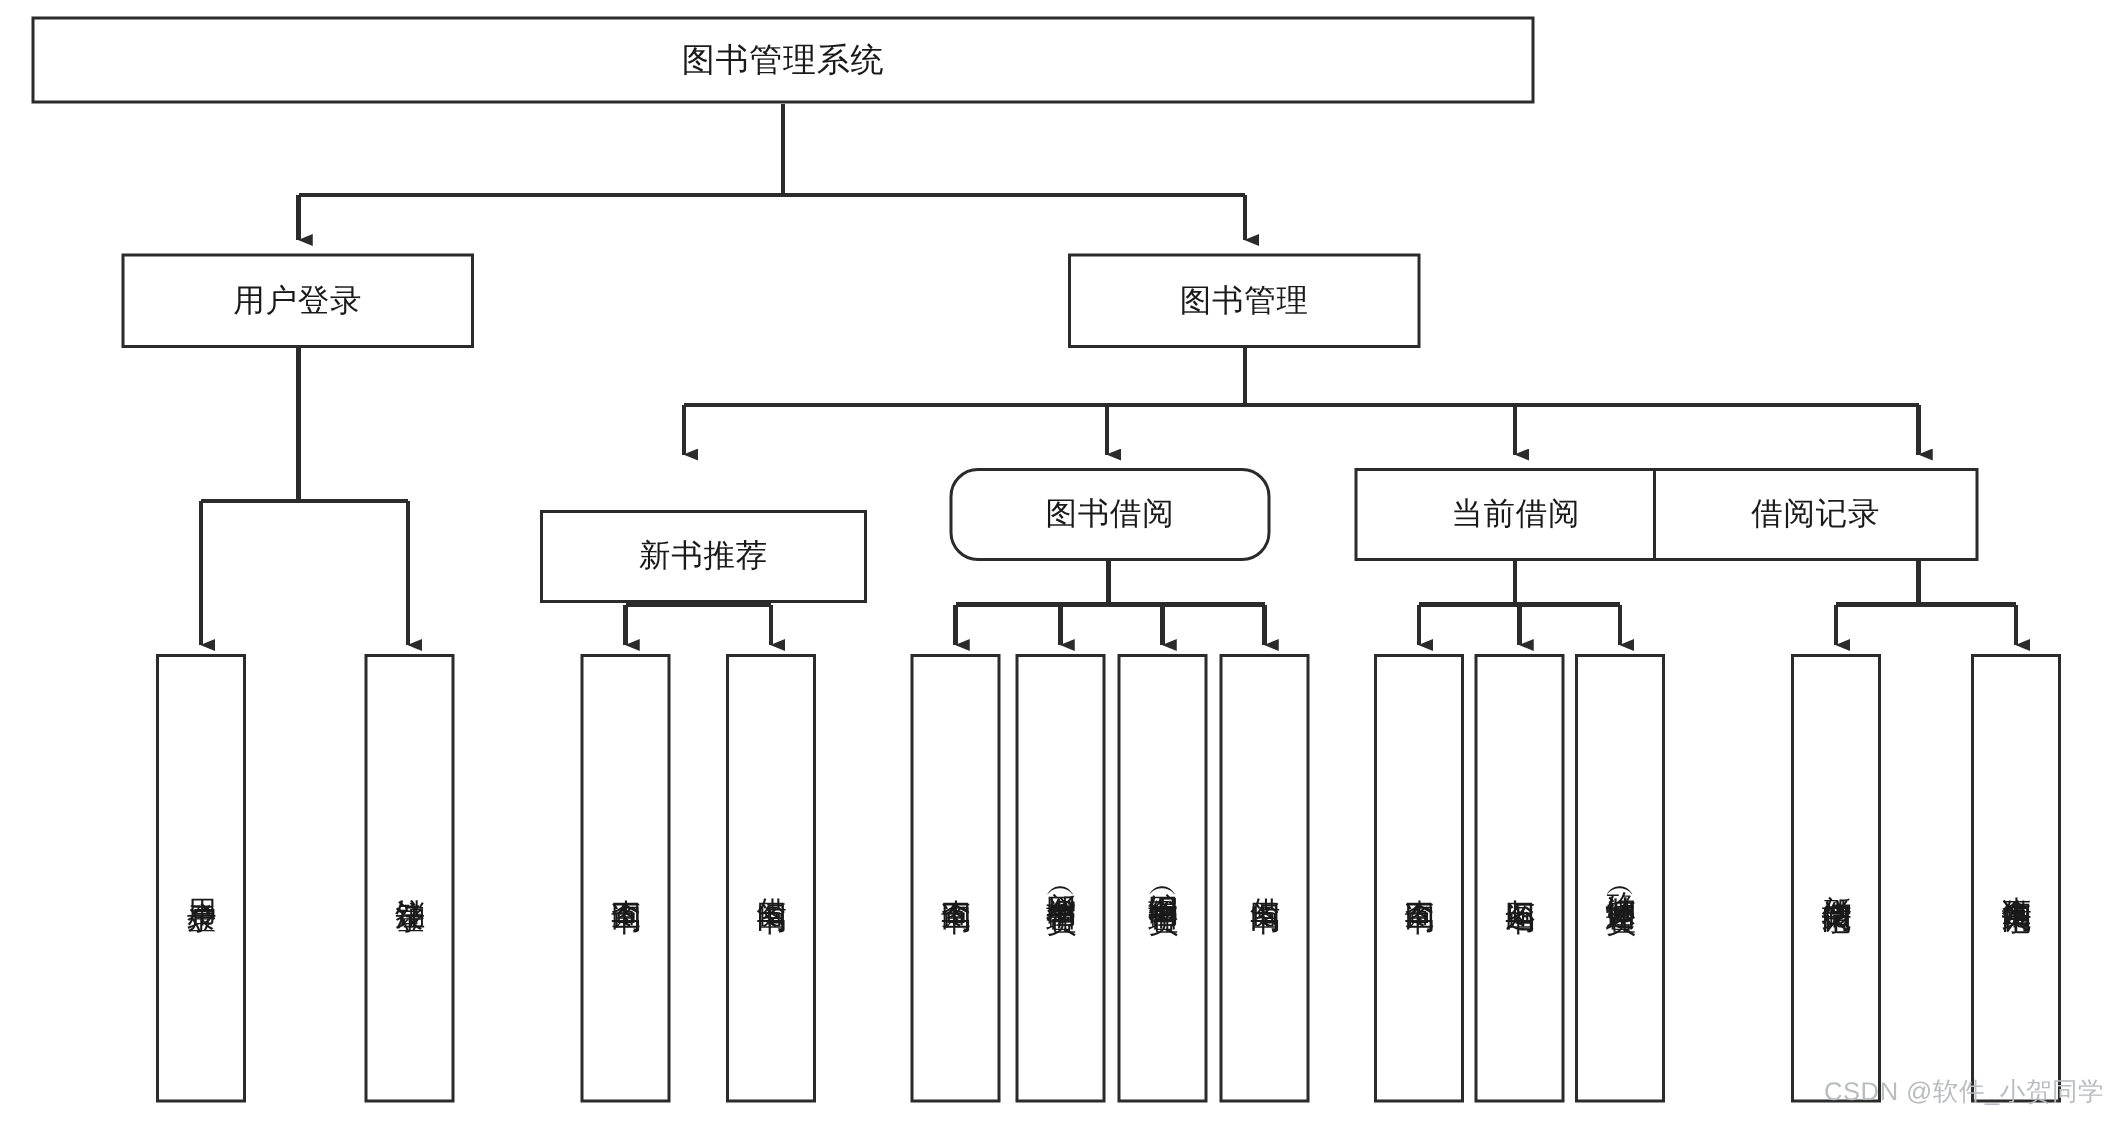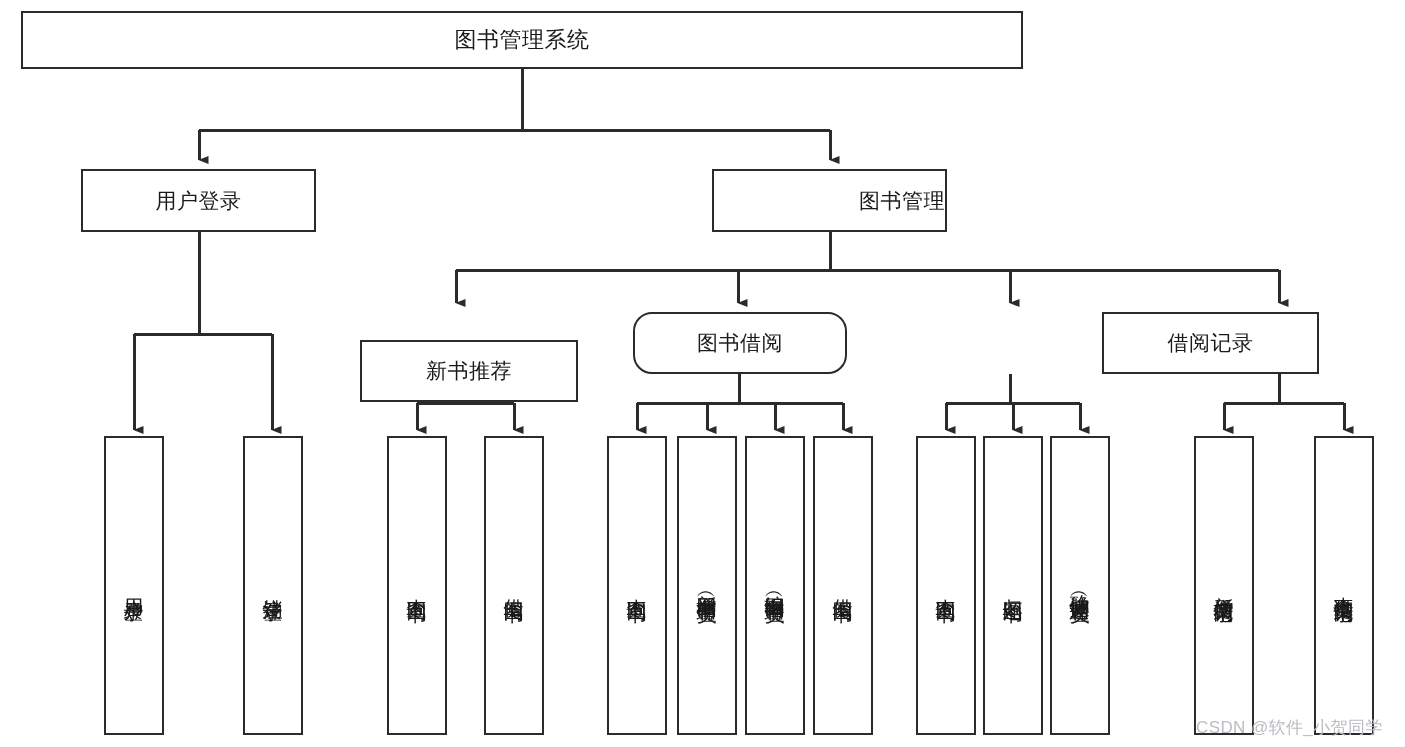--- a/index.html
+++ b/index.html
@@ -117,29 +117,32 @@
     </g>
   </svg>
 
   <div class="node-box root" style="left:21px; top:11px; width:1002px; height:58px;">
     <span class="node-label">图书管理系统</span>
   </div>
 
   <div class="node-box" style="left:81px; top:169px; width:235px; height:63px;">
     <span class="node-label">用户登录</span>
   </div>
-  <div class="node-box" style="left:712px; top:169px; width:235px; height:63px;justify-content:flex-end;">
+  <div class="node-box" style="left:712px; top:169px; width:235px; height:63px;">
     <span class="node-label">图书管理</span>
   </div>
 
   <div class="node-box" style="left:360px; top:312px; width:218px; height:62px;margin-top:28px;">
     <span class="node-label">新书推荐</span>
   </div>
   <div class="node-box" style="left:633px; top:312px; width:214px; height:62px;border-radius:19px;">
     <span class="node-label">图书借阅</span>
+  </div>
+  <div class="node-box" style="left:903px; top:312px; width:215px; height:62px;">
+    <span class="node-label">当前借阅</span>
   </div>
   <div class="node-box" style="left:1102px; top:312px; width:217px; height:62px;">
     <span class="node-label">借阅记录</span>
   </div>
 
   <div class="node-box vertical" style="left:104px; top:436px; width:60px; height:299px;">
     <span class="node-label">用户登录</span>
   </div>
   <div class="node-box vertical" style="left:243px; top:436px; width:60px; height:299px;">
     <span class="node-label">注销登录</span>
@@ -175,15 +178,15 @@
     <span class="node-label">确认归还（管理员）</span>
   </div>
 
   <div class="node-box vertical" style="left:1194px; top:436px; width:60px; height:299px;">
     <span class="node-label">新增借阅记录</span>
   </div>
   <div class="node-box vertical" style="left:1314px; top:436px; width:60px; height:299px;">
     <span class="node-label">查询借阅记录</span>
   </div>
 
-  <div class="watermark" style="left:1196px; top:716px;">CSDN @软件_小贺同学</div>
+  <div class="watermark" style="left:1196px; top:716px;padding-left:20px;">CSDN @软件_小贺同学</div>
 
 </div>
 
 </body></html>

